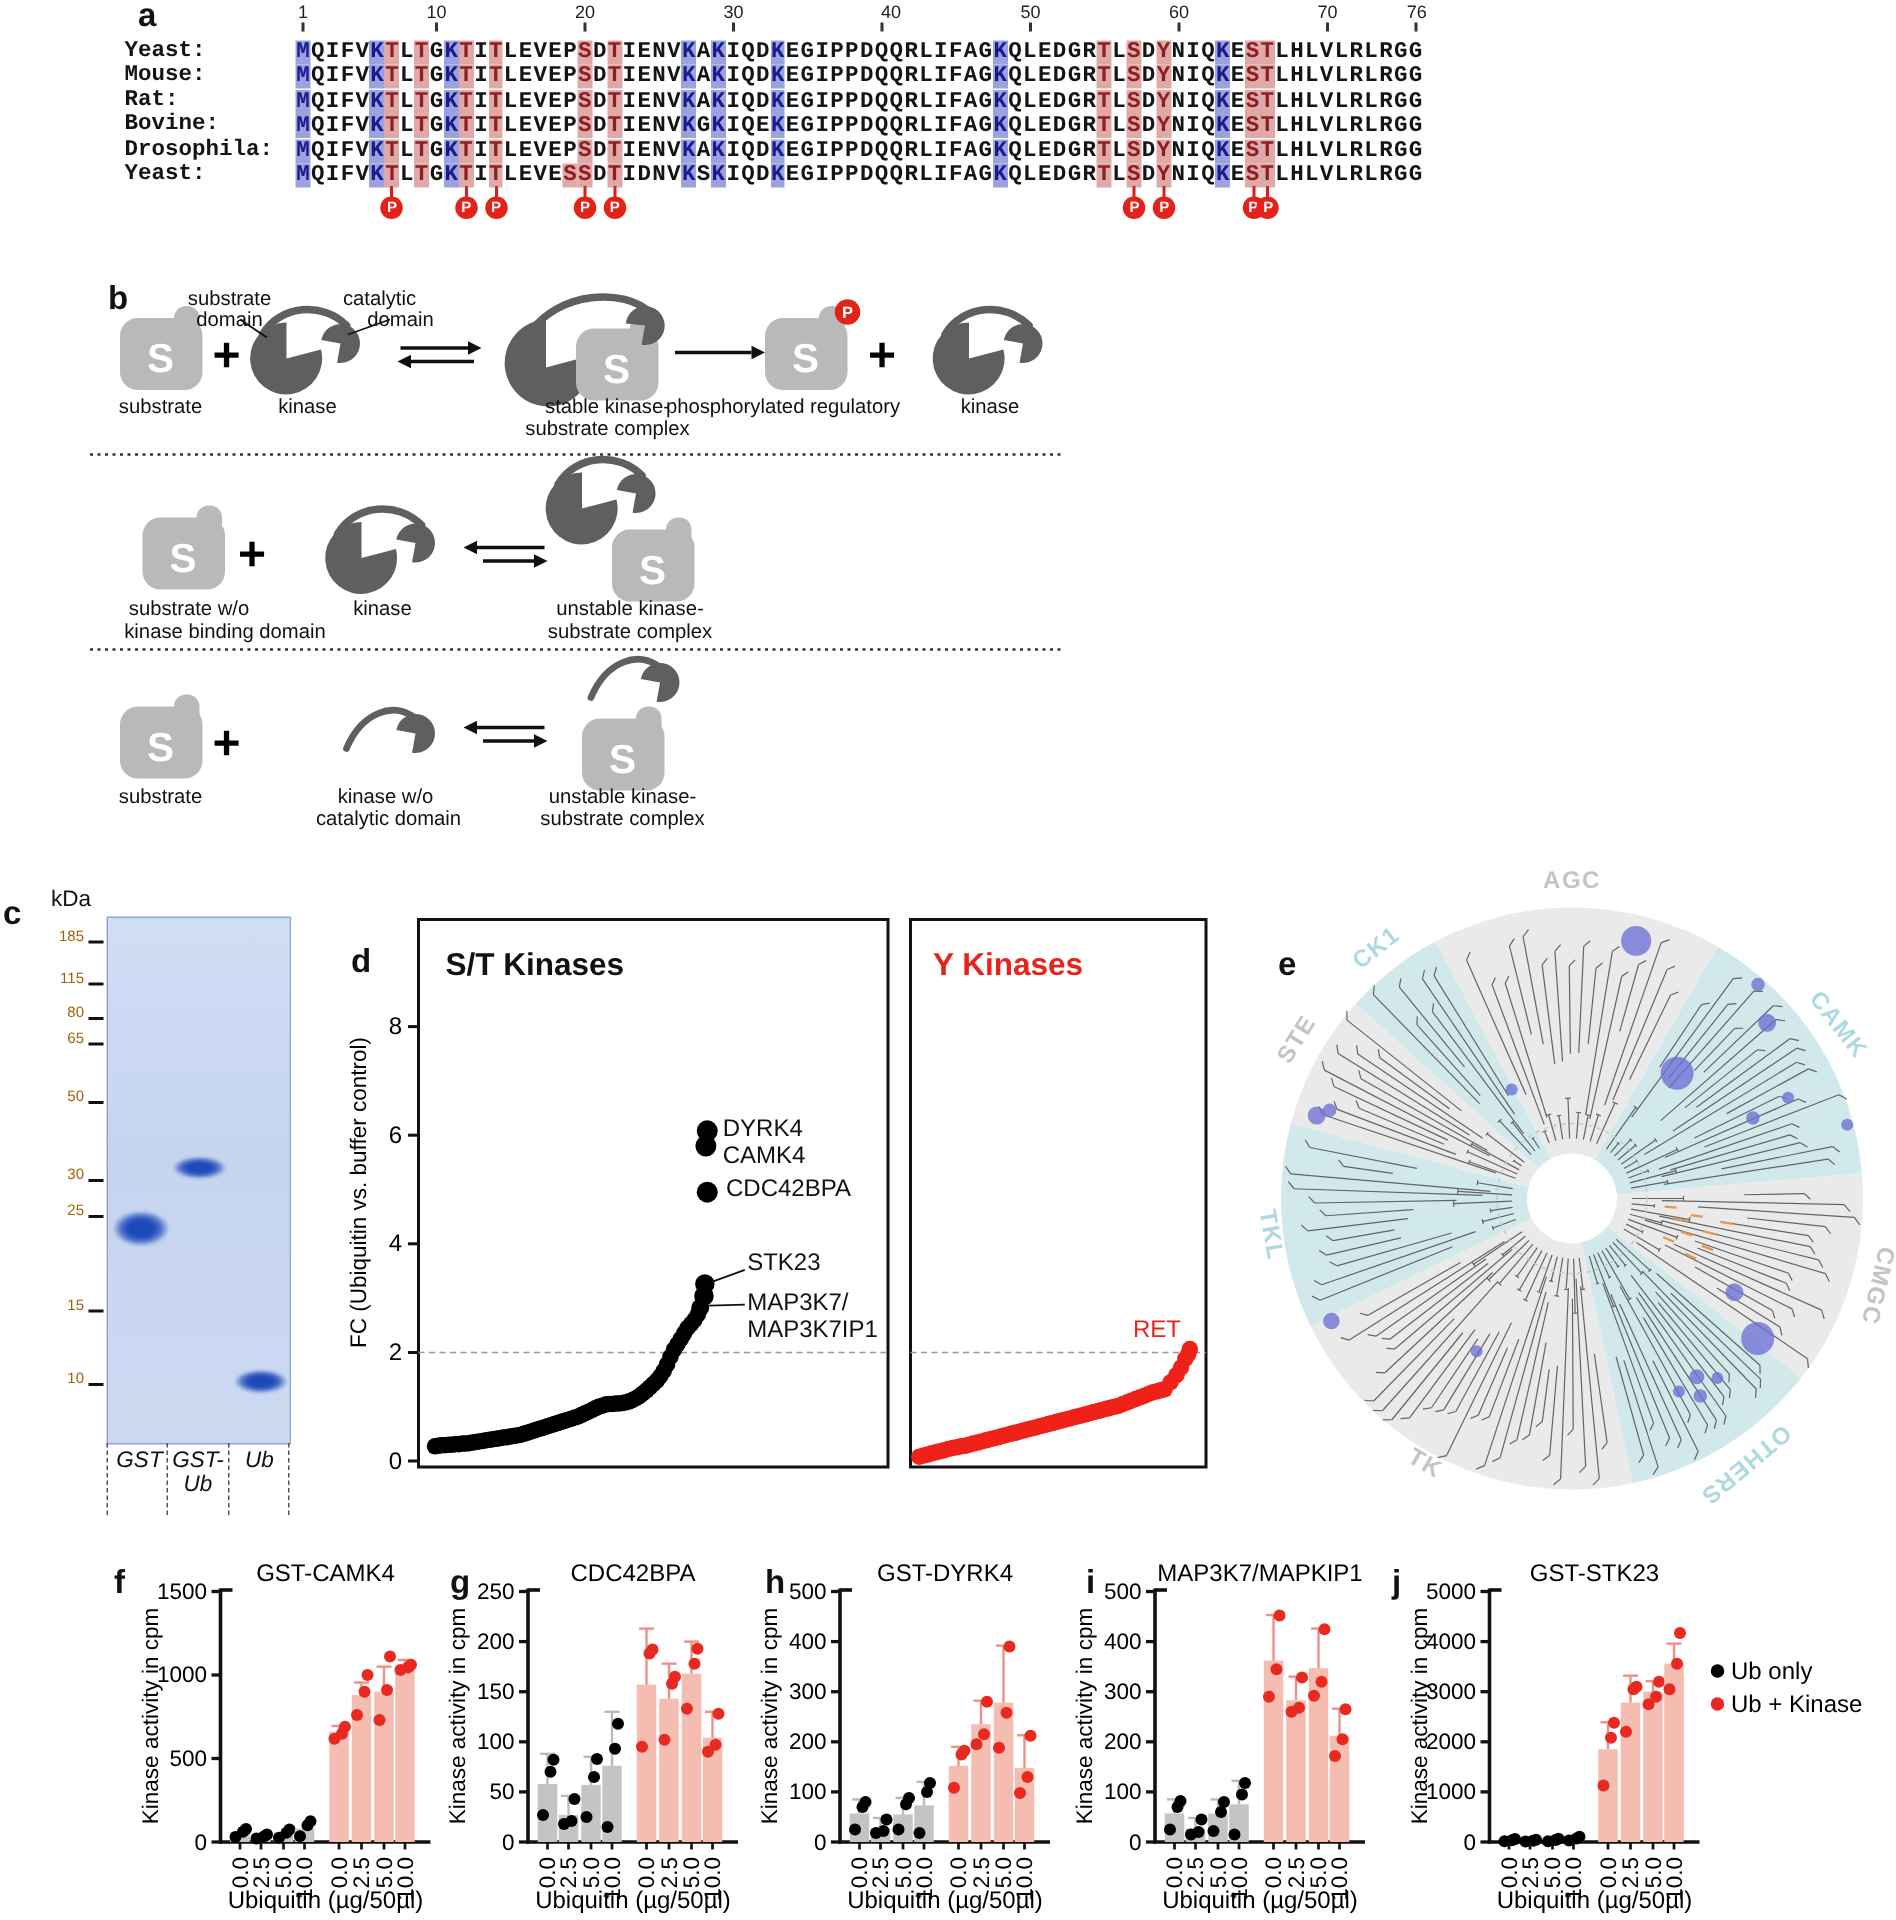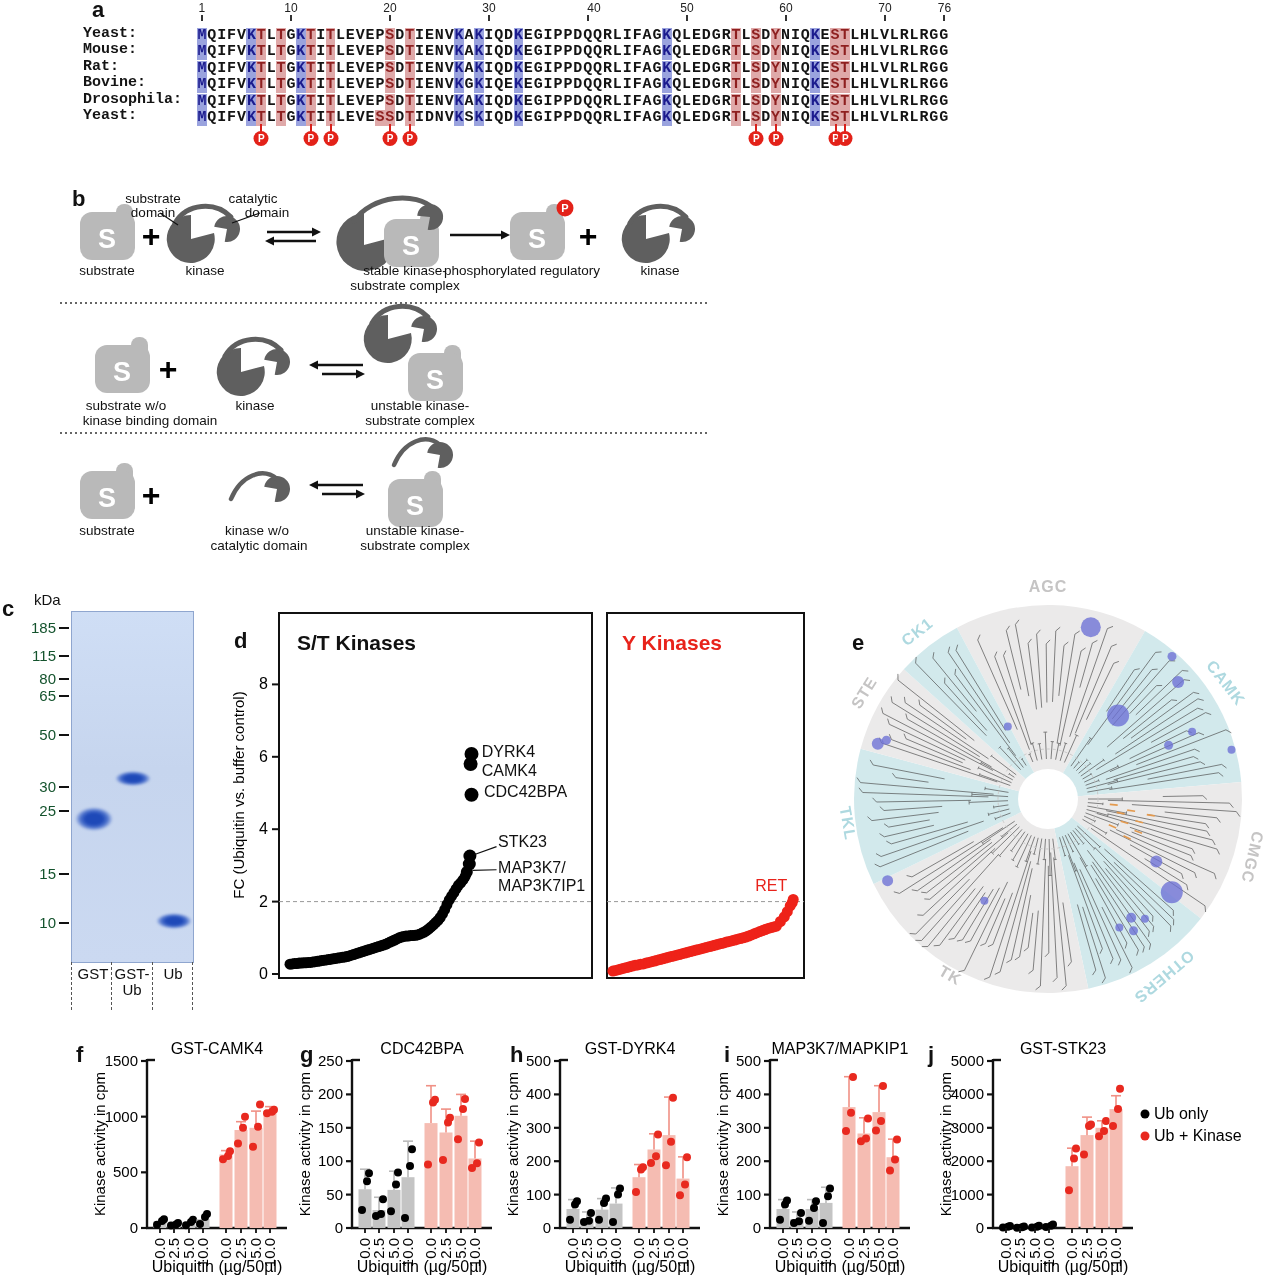--- a/index.html
+++ b/index.html
@@ -17,23 +17,23 @@
   .pstem{position:absolute;width:2px;height:8px;background:#d81f1a;transform:translateX(-50%);}
   .pball{position:absolute;width:15px;height:15px;border-radius:50%;background:#e32219;color:#fff;
          font:bold 10px "Liberation Sans",sans-serif;text-align:center;line-height:15px;transform:translateX(-50%);}
   
   .blab{position:absolute;font-size:13.5px;color:#111;transform:translateX(-50%);white-space:nowrap;text-align:center;}
   
   #gelbox{position:absolute;left:71px;top:21px;width:121px;height:350px;
           background:linear-gradient(180deg,#cfdef5 0%,#c6d5ee 45%,#cbd9f1 100%);
           border:1px solid #8fa6cf;}
   .band{position:absolute;border-radius:50%;filter:blur(1.2px);}
-  .kdal{position:absolute;width:44px;text-align:right;font-size:15px;color:#14532d;}
+  .kdal{position:absolute;width:44px;text-align:right;font-size:10px;color:#a16207;}
   .kdat{position:absolute;width:10px;height:2.4px;background:#111;}
-  .lanelab{position:absolute;font-size:15px;color:#111;text-align:center;transform:translateX(-50%);line-height:16px;}
+  .lanelab{position:absolute;font-size:15px;color:#111;text-align:center;transform:translateX(-50%);line-height:16px;font-style:italic;}
   .lanesep{position:absolute;width:0;height:48px;border-left:1.6px dashed #555;}
   svg text{font-family:"Liberation Sans",sans-serif;}
 </style>
 </head>
 <body>
 
 <div id="fig">
 
   <div class="pl" style="left:92px;top:-3px">a</div>
   <div class="pl" style="left:72px;top:186px">b</div>

